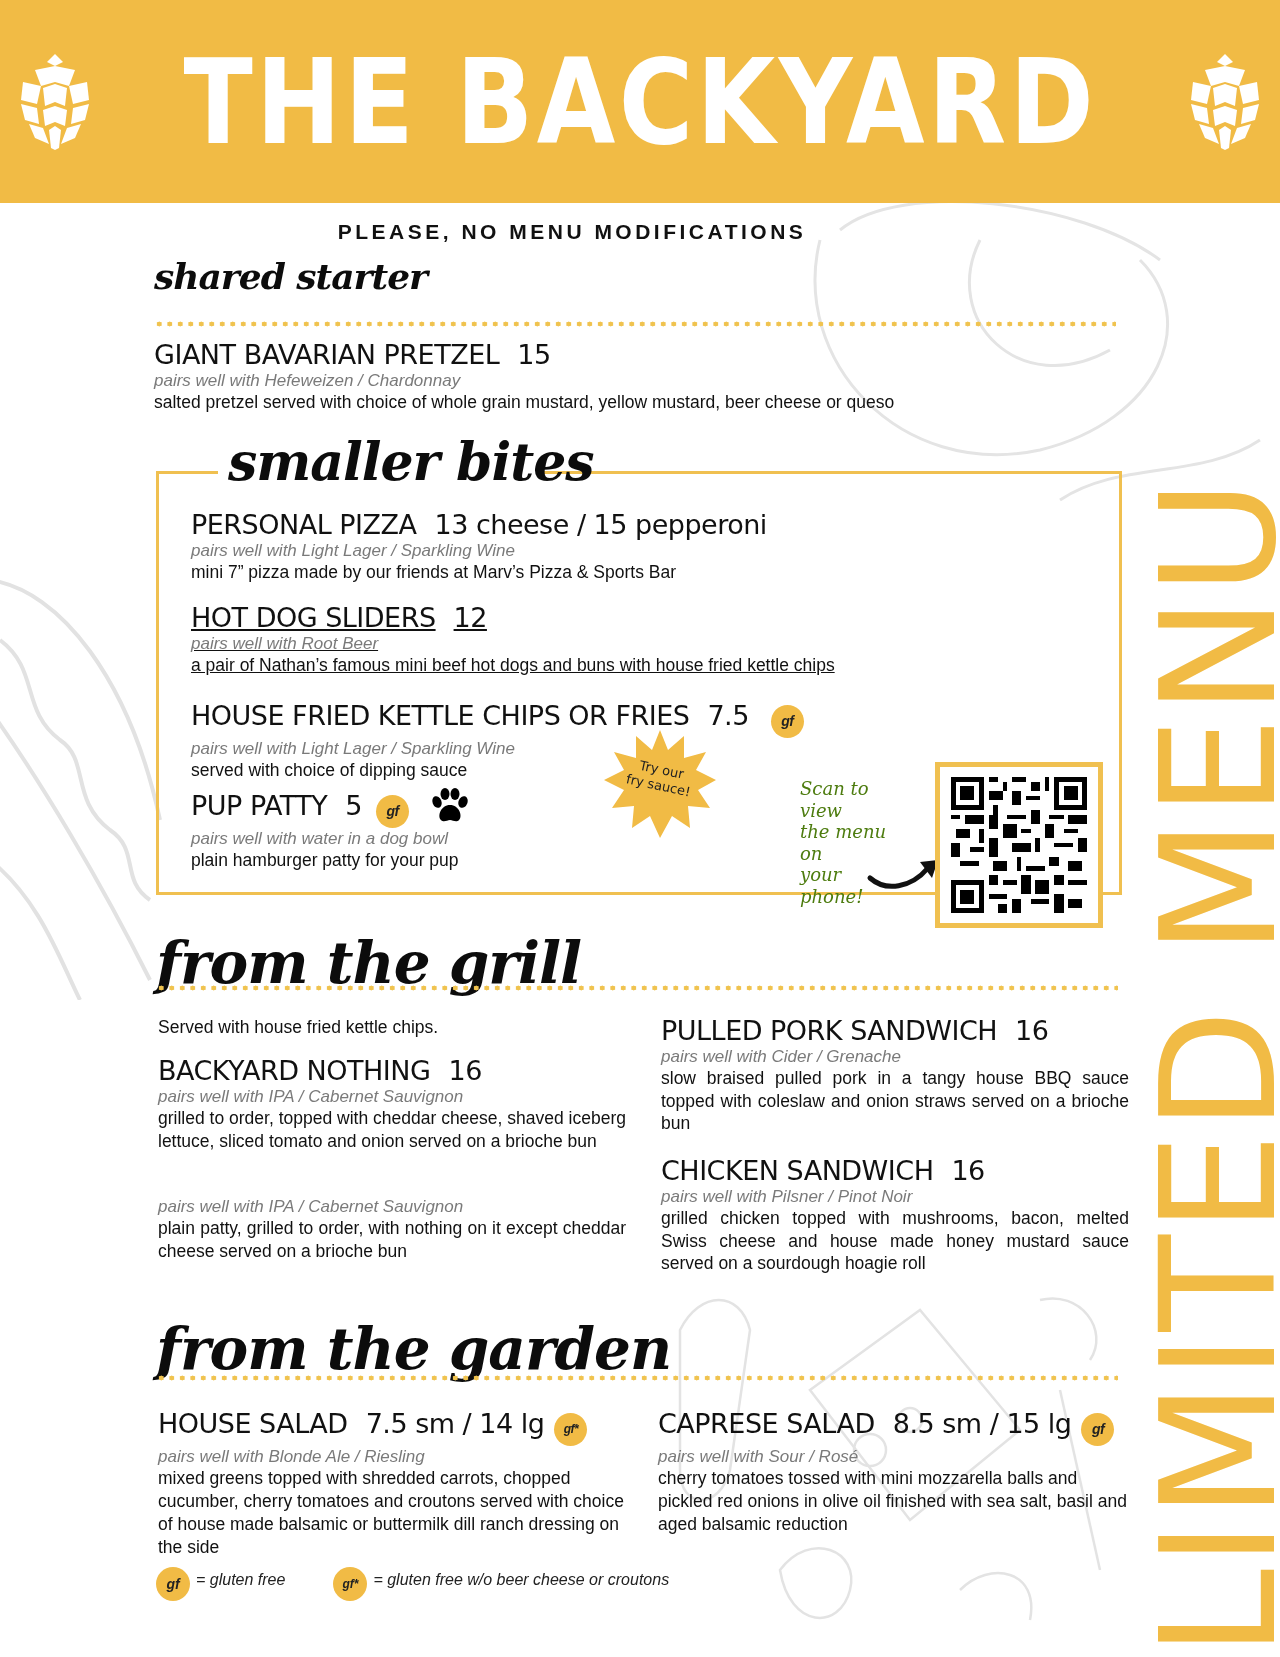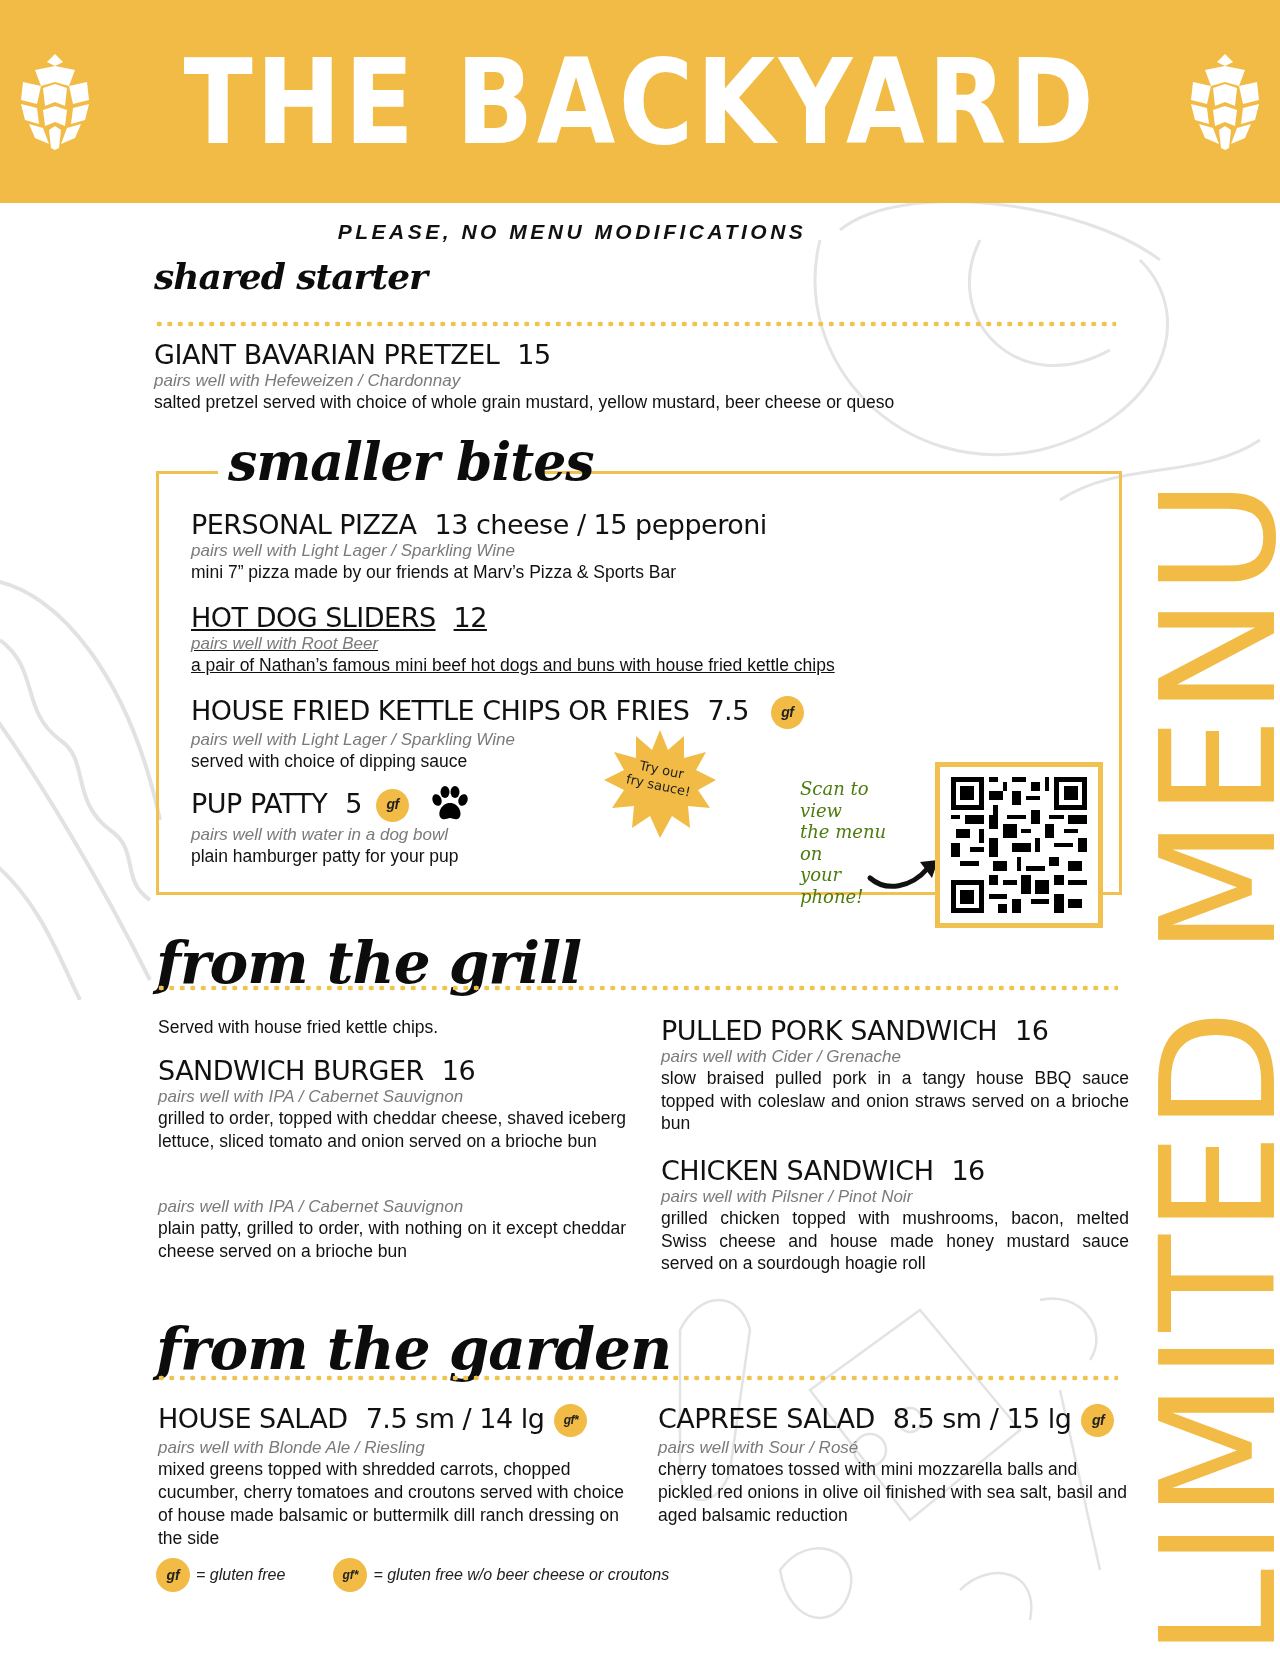--- a/index.html
+++ b/index.html
@@ -15,21 +15,21 @@
   }
   .hop { width: 80px; height: 100px; margin: 0 14px; }
   .brand-title {
     font-family: "DejaVu Sans", sans-serif; font-weight: bold;
     font-size: 118px; color: #ffffff; letter-spacing: 4px;
     transform: scaleX(0.86); line-height: 1; display: inline-block;
   }
 
   .notice {
     position: absolute; top: 220px; left: 0; width: 1144px; text-align: center;
-    font-family: "Liberation Sans", sans-serif; font-weight: bold; font-style: italic;
+    font-family: "Liberation Sans", sans-serif; font-weight: bold; 
     font-size: 21px; letter-spacing: 3.5px; color: #111;
   }
 
   .script {
     font-family: "DejaVu Serif", serif; font-style: italic; font-weight: bold;
     color: #0c0c0c; letter-spacing: -1px; line-height: 1;
   }
 
   .dotted {
     position: absolute; height: 6px;
@@ -50,21 +50,21 @@
   .desc {
     font-family: "Liberation Sans", sans-serif; font-size: 17.5px;
     color: #111; line-height: 1.3;
   }
   .desc.justify { text-align: justify; }
 
   .gf-badge {
     display: inline-flex; align-items: center; justify-content: center;
     width: 33px; height: 33px; border-radius: 50%; background: #f1bb45;
     font-family: "Liberation Sans", sans-serif; font-style: italic; font-weight: bold;
-    font-size: 14px; color: #222; vertical-align: middle; margin-left: 14px;
+    font-size: 14px; color: #222; vertical-align: middle; margin-left: 14px; margin-top: 9px;
   }
 
   .abs { position: absolute; }
 
   .bites-box {
     position: absolute; left: 156px; top: 471px; width: 966px; height: 424px;
     border: 3px solid #f0c050; border-top: none;
   }
   .bites-top-left { position: absolute; left: 156px; top: 471px; width: 62px; height: 3px; background: #f0c050; }
   .bites-top-right { position: absolute; left: 540px; top: 471px; width: 582px; height: 3px; background: #f0c050; }
@@ -313,21 +313,21 @@
   </svg>
 </div>
 
 <div class="abs script" style="left:156px;top:934px;font-size:58px;">from the grill</div>
 <div class="dotted" style="left:156px;top:985px;width:962px;"></div>
 
 <div class="abs desc" style="left:158px;top:1016px;">Served with house fried kettle chips.</div>
 
 <div class="abs" style="left:158px;top:1056px;width:468px;">
   <div class="item-title">
-    <span>SANDWICH BURGER</span><span class="price">16</span>
+    <span>BACKYARD NOTHING</span><span class="price">16</span>
   </div>
   <div class="pairs">pairs well with IPA / Cabernet Sauvignon</div>
   <div class="desc justify">grilled to order, topped with cheddar cheese, shaved iceberg lettuce, sliced tomato and onion served on a brioche bun</div>
 </div>
 
 <div class="abs" style="left:158px;top:1196px;width:468px;">
   <div class="pairs">pairs well with IPA / Cabernet Sauvignon</div>
   <div class="desc justify">plain patty, grilled to order, with nothing on it except cheddar cheese served on a brioche bun</div>
 </div>
 

